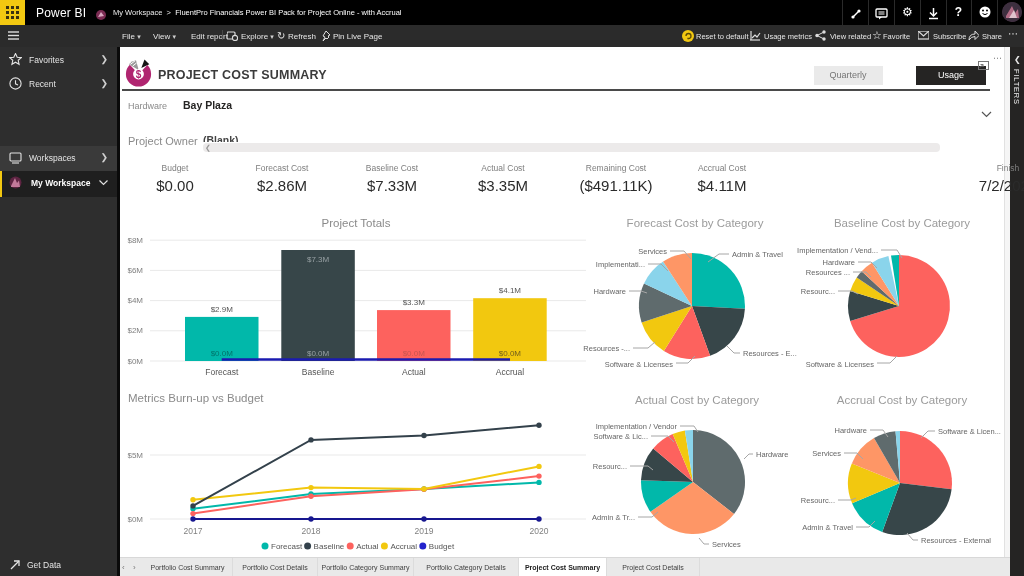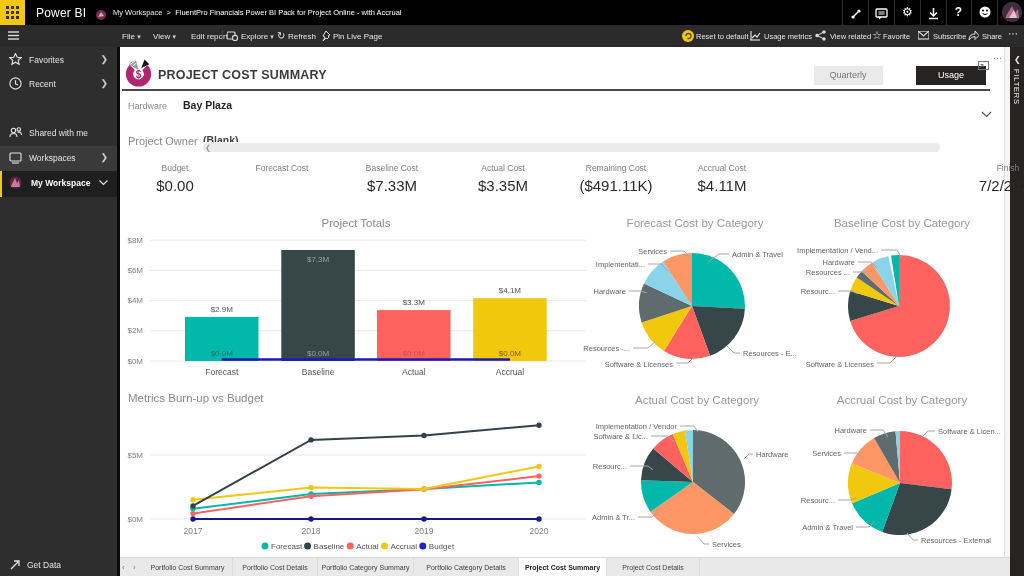--- a/index.html
+++ b/index.html
@@ -223,31 +223,20 @@
         <span class="sch">❯</span>
     </div>
     <div class="srow" style="top:25px">
       <svg class="sic" viewBox="0 0 13 13">
           <circle cx="6.5" cy="6.5" r="5.6" fill="none" stroke="#e4e4e4" stroke-width="1.1"></circle>
           <path d="M6.5,3.2 L6.5,6.8 L9,8" fill="none" stroke="#e4e4e4" stroke-width="1.1"></path>
         </svg>
       <span class="stx">Recent</span>
         <span class="sch">❯</span>
     </div>
-    <div class="srow" style="top:74px">
-      <svg class="sic" viewBox="0 0 13 13">
-          <g fill="none" stroke="#e4e4e4" stroke-width="1.1">
-            <circle cx="4.5" cy="4.5" r="2.2"></circle>
-            <path d="M1,11 Q1,7.5 4.5,7.5 Q8,7.5 8,11"></path>
-            <circle cx="9.8" cy="3.4" r="1.7"></circle>
-            <path d="M8.5,6.2 Q12.5,5.5 12.5,9"></path>
-          </g>
-        </svg>
-      <span class="stx">Shared with me</span>
-    </div>
     <div class="srow" style="top:99px;background:#3a3a3a;height:25px">
       <svg class="sic" viewBox="0 0 13 13">
           <g fill="none" stroke="#e4e4e4" stroke-width="1.1">
             <rect x="1" y="2" width="11" height="8" rx="1"></rect>
             <line x1="3" y1="12" x2="10" y2="12"></line>
           </g>
         </svg>
       <span class="stx">Workspaces</span>
         <span class="sch">❯</span>
     </div>
@@ -313,20 +302,21 @@
   <div class="abs" id="ownsb">
       <span class="sbl">❮</span>
     </div>
 
   <div class="abs kpi" style="left:115px">
       <div class="kl">Budget</div>
       <div class="kv">$0.00</div>
     </div>
   <div class="abs kpi" style="left:222px">
       <div class="kl">Forecast Cost</div>
+      <div class="kv">$2.86M</div>
     </div>
   <div class="abs kpi" style="left:332px">
       <div class="kl">Baseline Cost</div>
       <div class="kv">$7.33M</div>
     </div>
   <div class="abs kpi" style="left:443px">
       <div class="kl">Actual Cost</div>
       <div class="kv">$3.35M</div>
     </div>
   <div class="abs kpi" style="left:556px">

